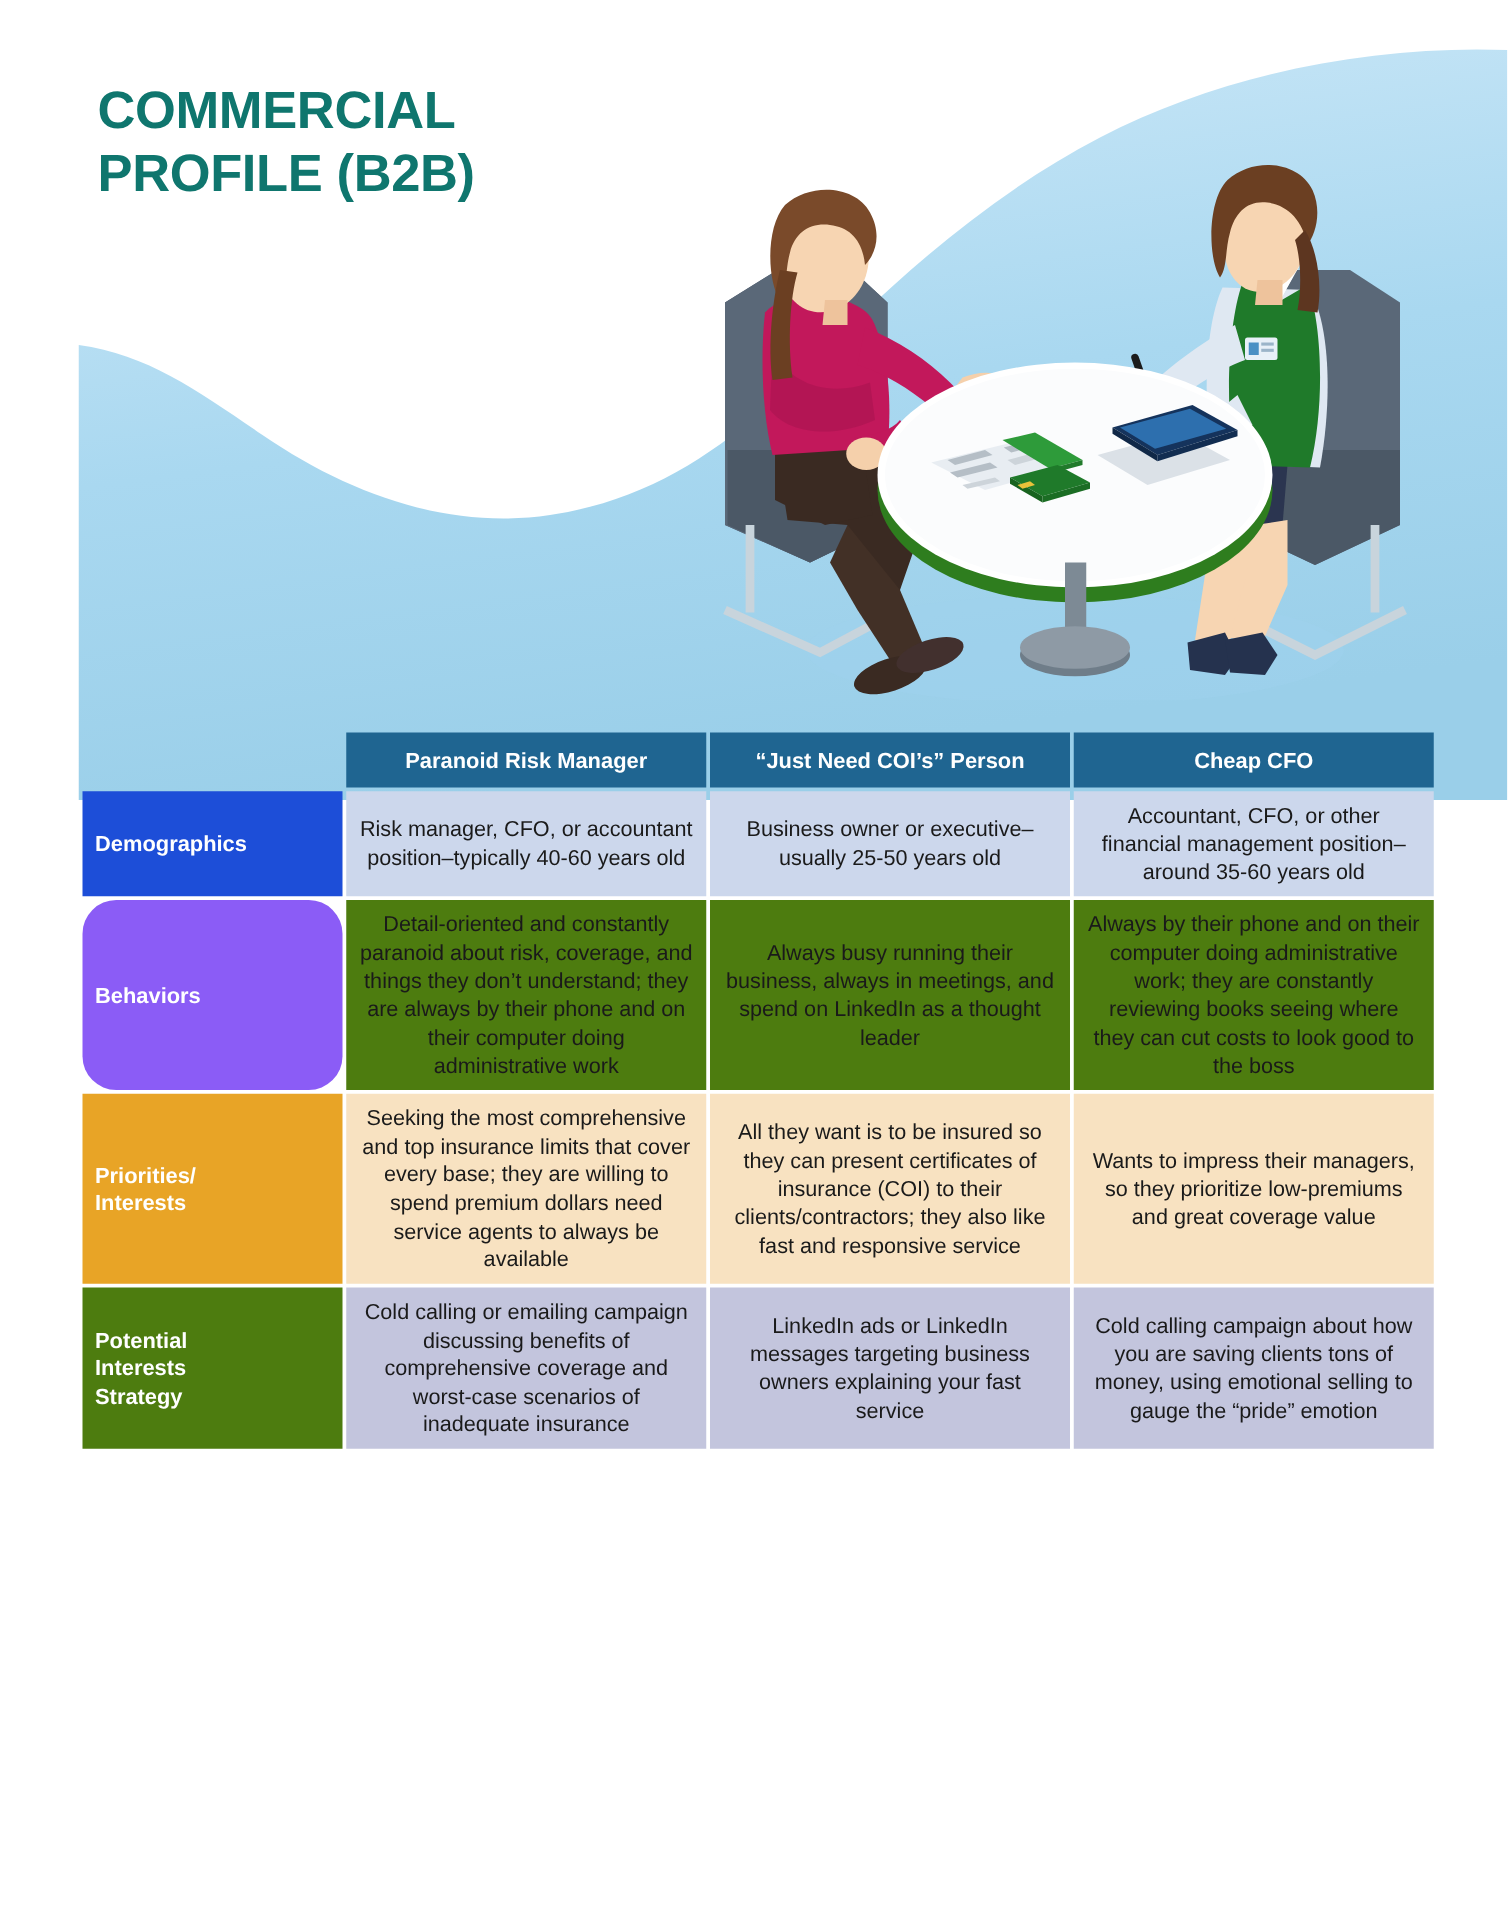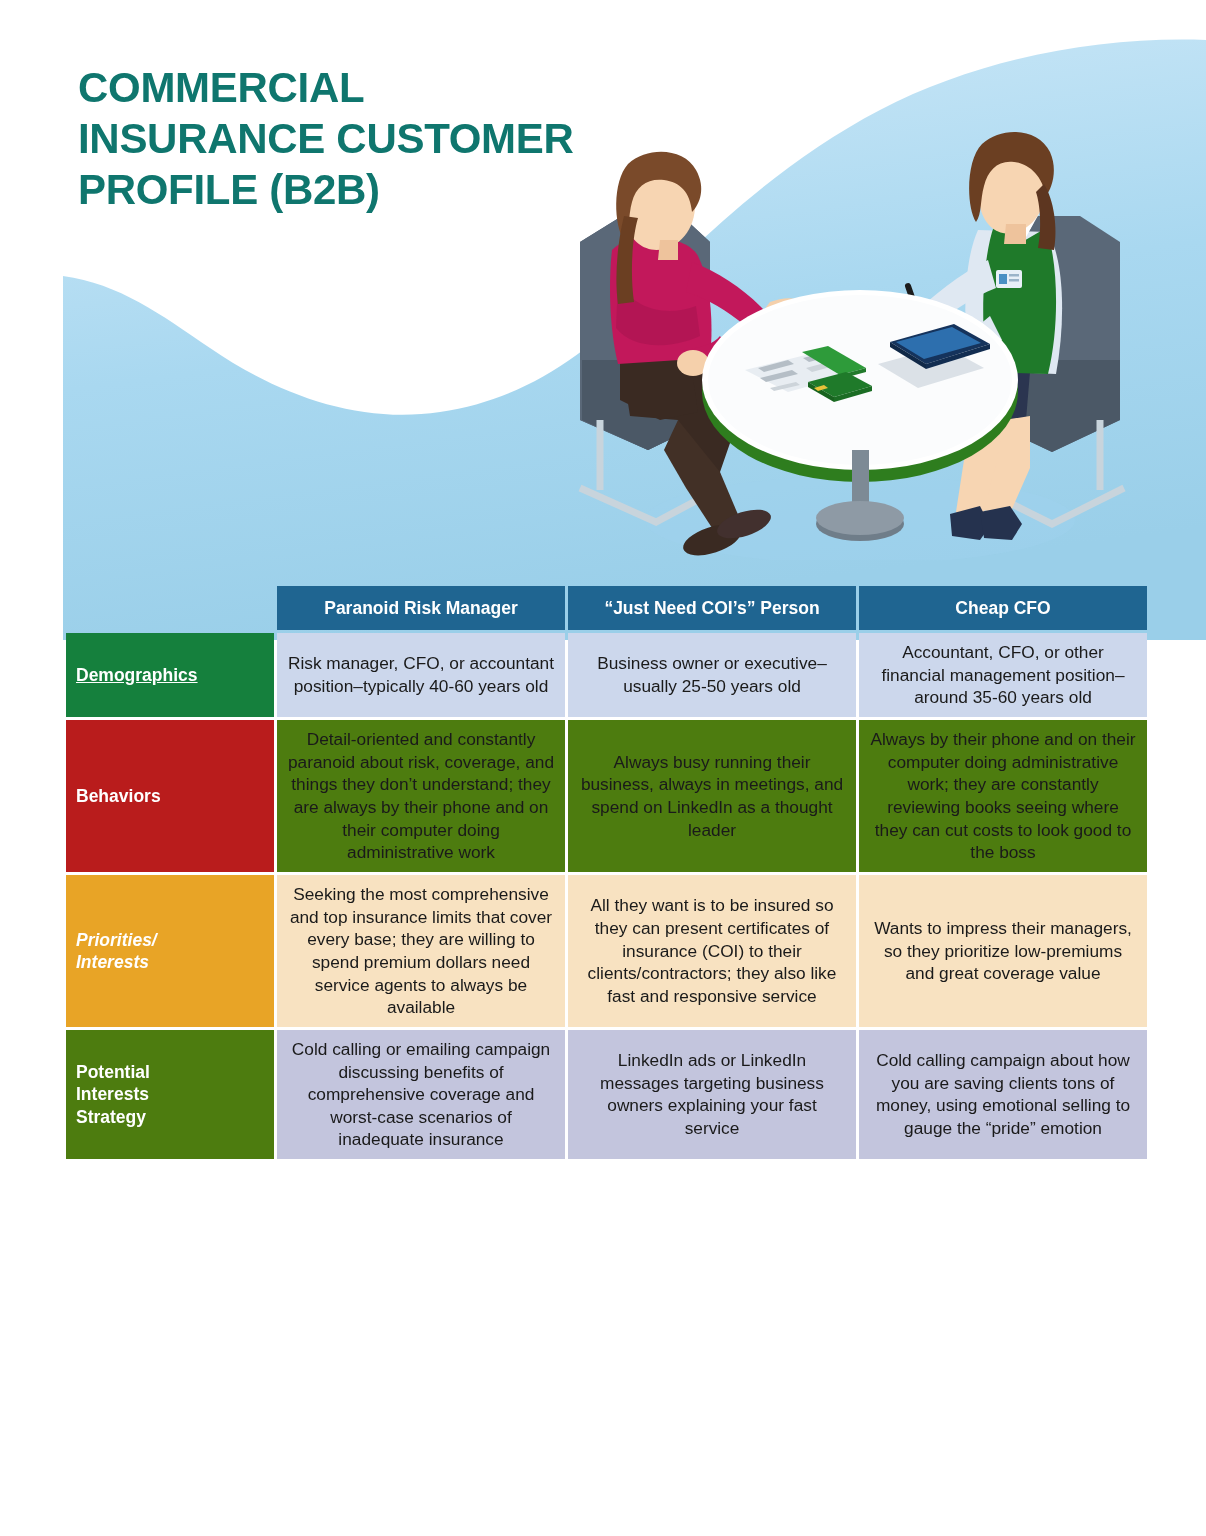--- a/index.html
+++ b/index.html
@@ -74,23 +74,23 @@
   }
 
   .rowlabel {
     color: #ffffff;
     font-size: 17.5px;
     font-weight: bold;
     text-align: left;
     padding-left: 22px;
     line-height: 1.26;
   }
-  .rowlabel.r0 { background: #15803d; text-decoration: underline; }
-  .rowlabel.r1 { background: #b91c1c; }
-  .rowlabel.r2 { background: #e8a426; font-style: italic; }
+  .rowlabel.r0 { background: #1d4ed8; }
+  .rowlabel.r1 { background: #8b5cf6; border-radius: 27px; }
+  .rowlabel.r2 { background: #e8a426; }
   .rowlabel.r3 { background: #4d7c0f; }
 
   .cell {
     color: #1a1a1a;
     font-size: 17.3px;
     text-align: center;
     line-height: 1.31;
   }
   .cell.r0 { background: #ccd7ec; }
   .cell.r1 { background: #4d7c0f; }
@@ -114,21 +114,20 @@
              C 1100 36, 980 58, 880 110
              C 780 162, 700 240, 640 300
              C 580 360, 520 400, 440 412
              C 360 424, 280 396, 210 348
              C 160 314, 120 284, 63 276
              L 63 640 L 1206 640 Z" fill="url(#waveGrad)"></path>
   </svg>
 
   <div id="title">
     <div>COMMERCIAL</div>
-    <div>INSURANCE CUSTOMER</div>
     <div>PROFILE (B2B)</div>
   </div>
 
   <svg id="illustration" viewBox="0 0 580 440">
 
     <ellipse cx="300" cy="400" rx="215" ry="44" fill="#9fd2ec" opacity="0.55"></ellipse>
 
     <g>
       <path d="M20 300 L20 122 L62 96 L122 96 L150 122 L150 300 L88 330 Z" fill="#4d5a6b"></path>
       <path d="M20 300 L20 122 L62 96 L122 96 L150 122 L150 300 L88 330 Z" fill="#5a6878"></path>

